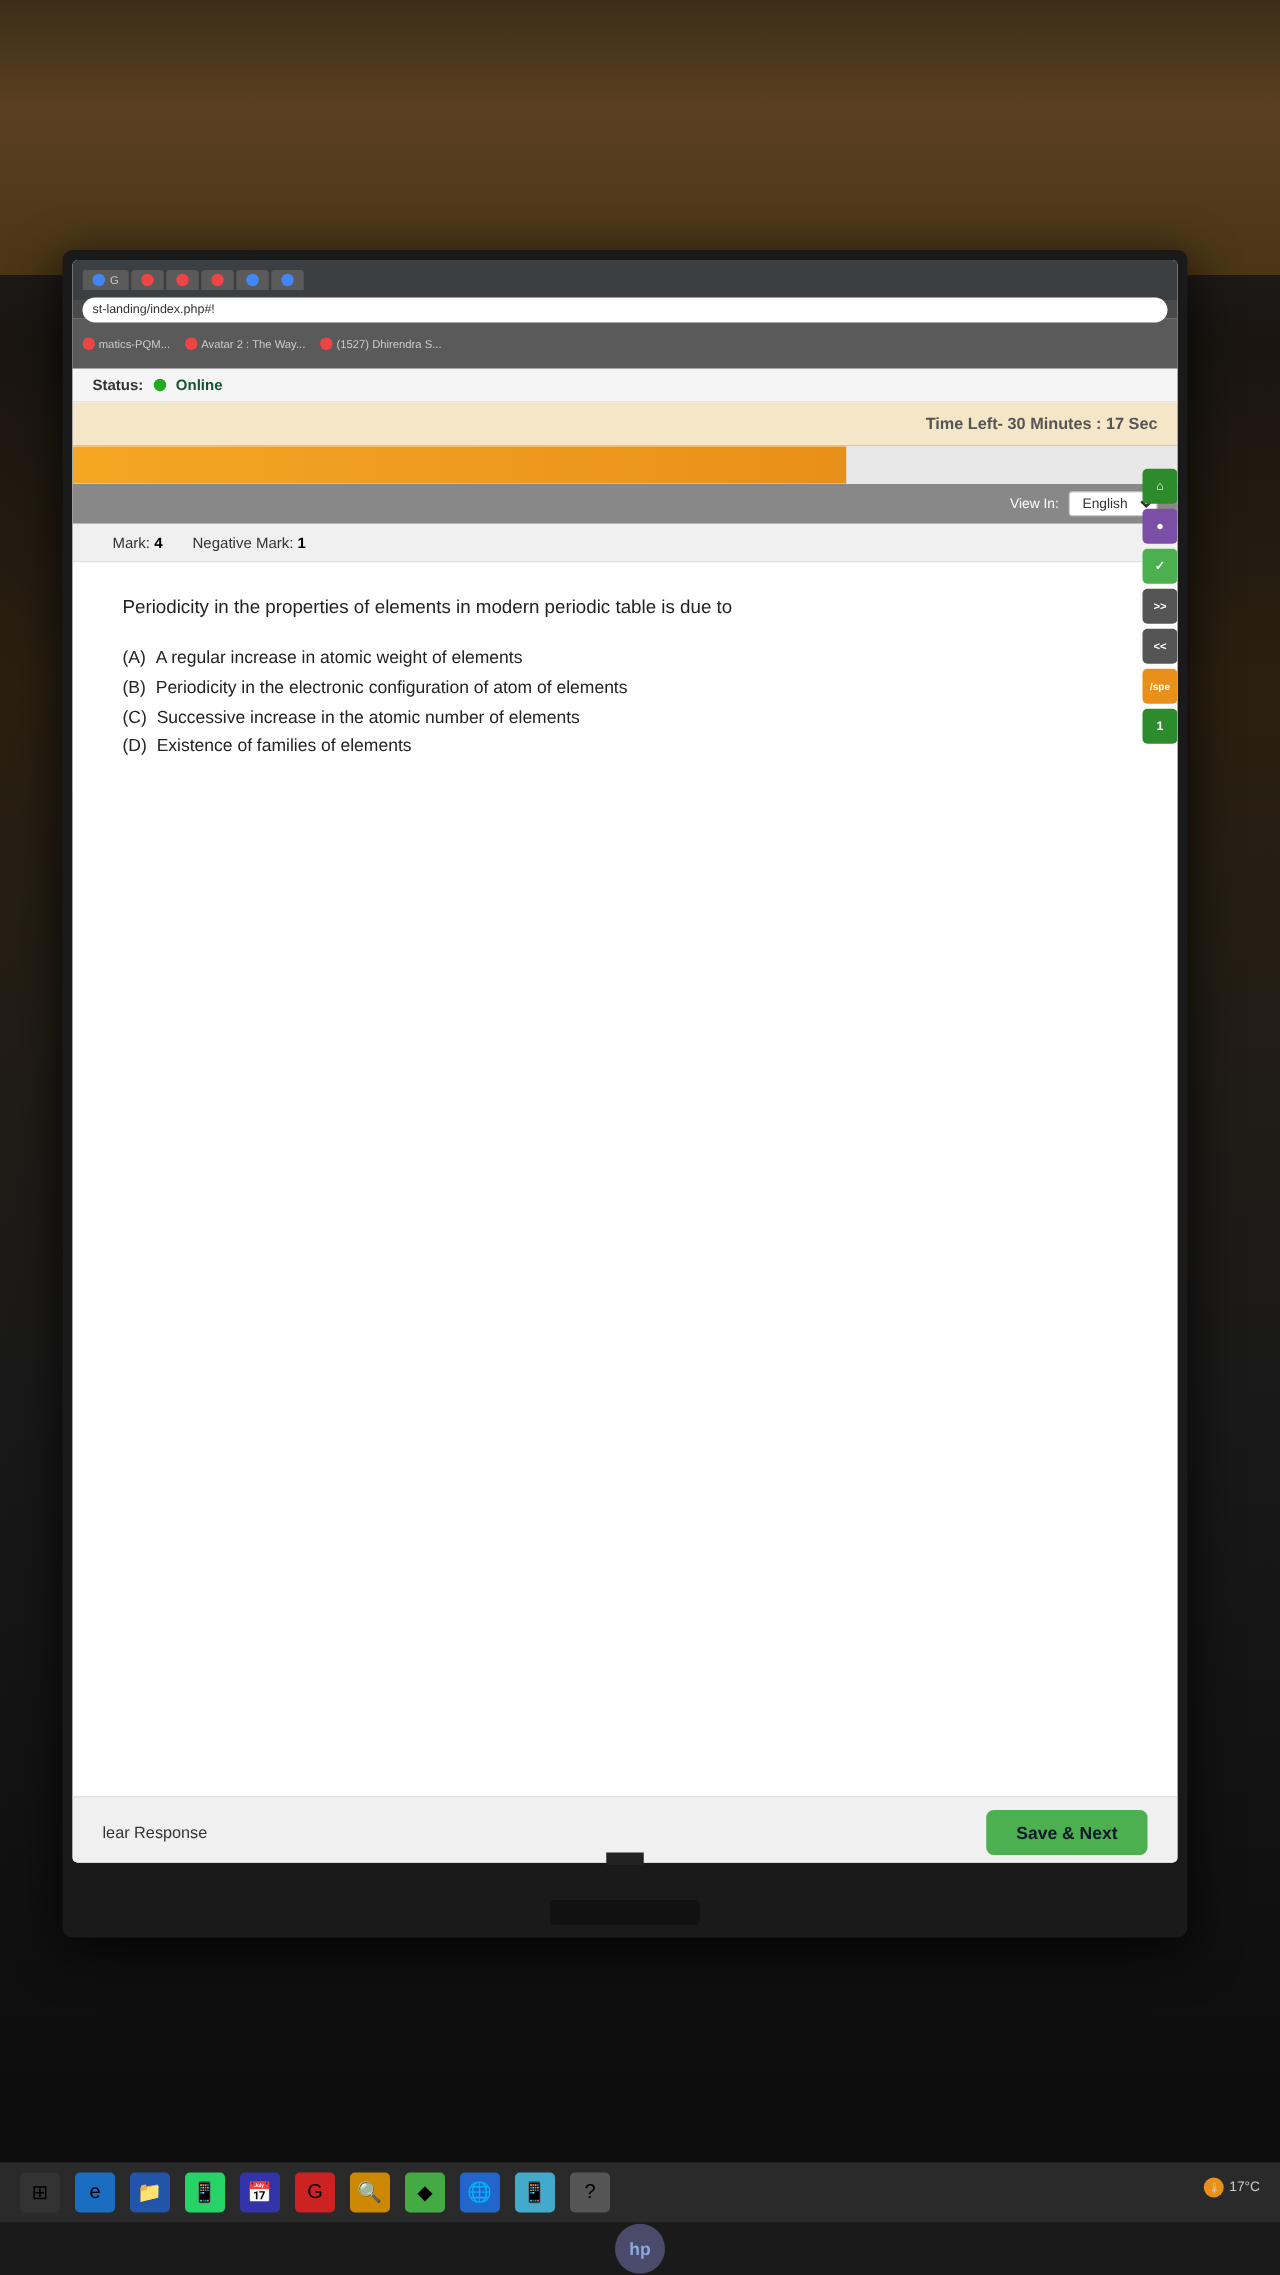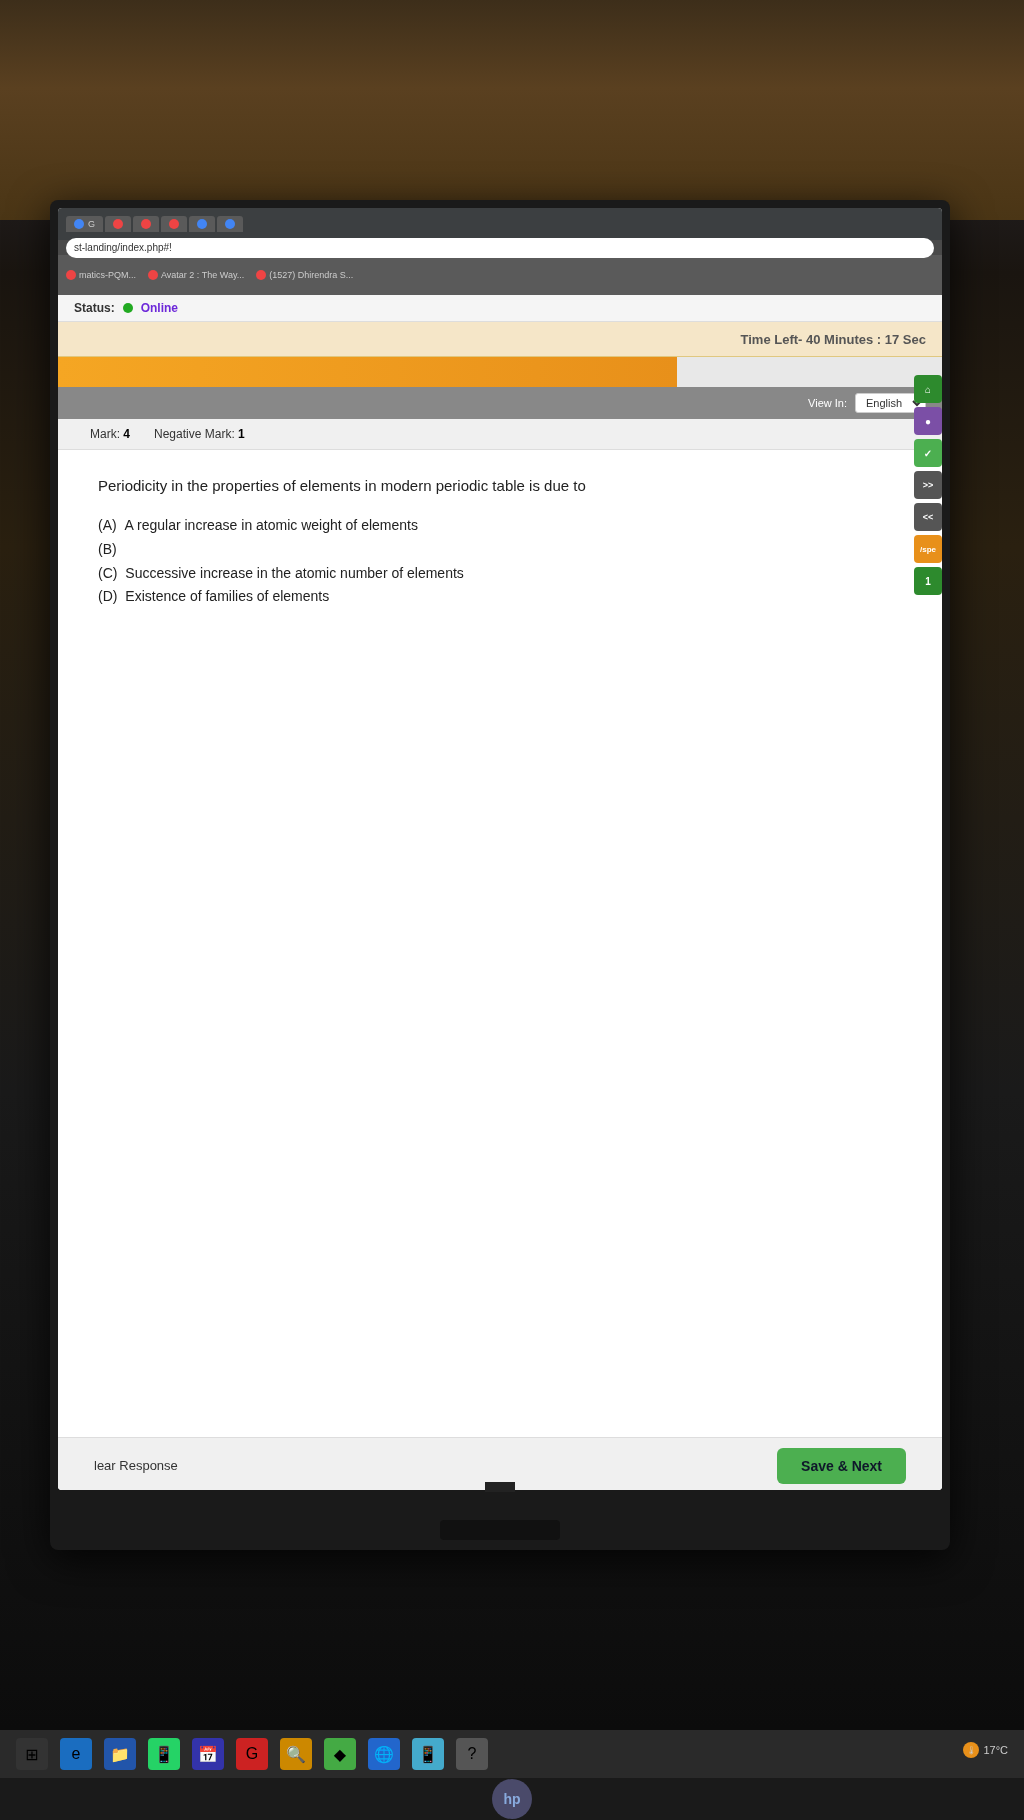--- a/index.html
+++ b/index.html
@@ -170,21 +170,21 @@
     .status-dot {
       width: 10px;
       height: 10px;
       border-radius: 50%;
       background: #22aa22;
       display: inline-block;
     }
 
     .status-online {
       font-size: 12px;
-      color: #6d28d9;
+      color: #14532d;
       font-weight: bold;
     }
 
     
     .timer-bar {
       background: #f5e6c8;
       padding: 8px 16px;
       text-align: right;
       border-bottom: 1px solid #e0c880;
     }
@@ -310,21 +310,21 @@
       position: absolute;
       bottom: 0;
       left: 0;
       right: 0;
       height: 56px;
       background: #f0f0f0;
       border-top: 1px solid #ddd;
       display: flex;
       align-items: center;
       justify-content: space-between;
-      padding: 0 36px;
+      padding: 0 24px;
     }
 
     .clear-response-btn {
       font-size: 13px;
       color: #333;
       cursor: pointer;
       background: none;
       border: none;
     }
 
@@ -498,21 +498,21 @@
 
       <div class="status-bar">
         <span class="status-label">Status:</span>
         <span class="status-dot"></span>
         <span class="status-online">Online</span>
       </div>
 
       <div class="timer-bar">
         <span class="timer-text">
           <span>Time Left-</span>
-          <span>40 Minutes : 17 Sec</span>
+          <span>30 Minutes : 17 Sec</span>
         </span>
       </div>
 
       <div class="progress-bar-container">
         <div class="progress-bar-fill"></div>
       </div>
 
       <div class="view-in-row">
         <span class="view-in-label">View In:</span>
         <select class="view-in-select">
@@ -534,20 +534,21 @@
 
       <div class="question-area">
         <p class="question-text">Periodicity in the properties of elements in modern periodic table is due to</p>
 
         <div class="option-item">
           <span>(A)&nbsp;</span>
           <span>A regular increase in atomic weight of elements</span>
         </div>
         <div class="option-item">
           <span>(B)&nbsp;</span>
+          <span>Periodicity in the electronic configuration of atom of elements</span>
         </div>
         <div class="option-item">
           <span>(C)&nbsp;</span>
           <span>Successive increase in the atomic number of elements</span>
         </div>
         <div class="option-item">
           <span>(D)&nbsp;</span>
           <span>Existence of families of elements</span>
         </div>
       </div>

